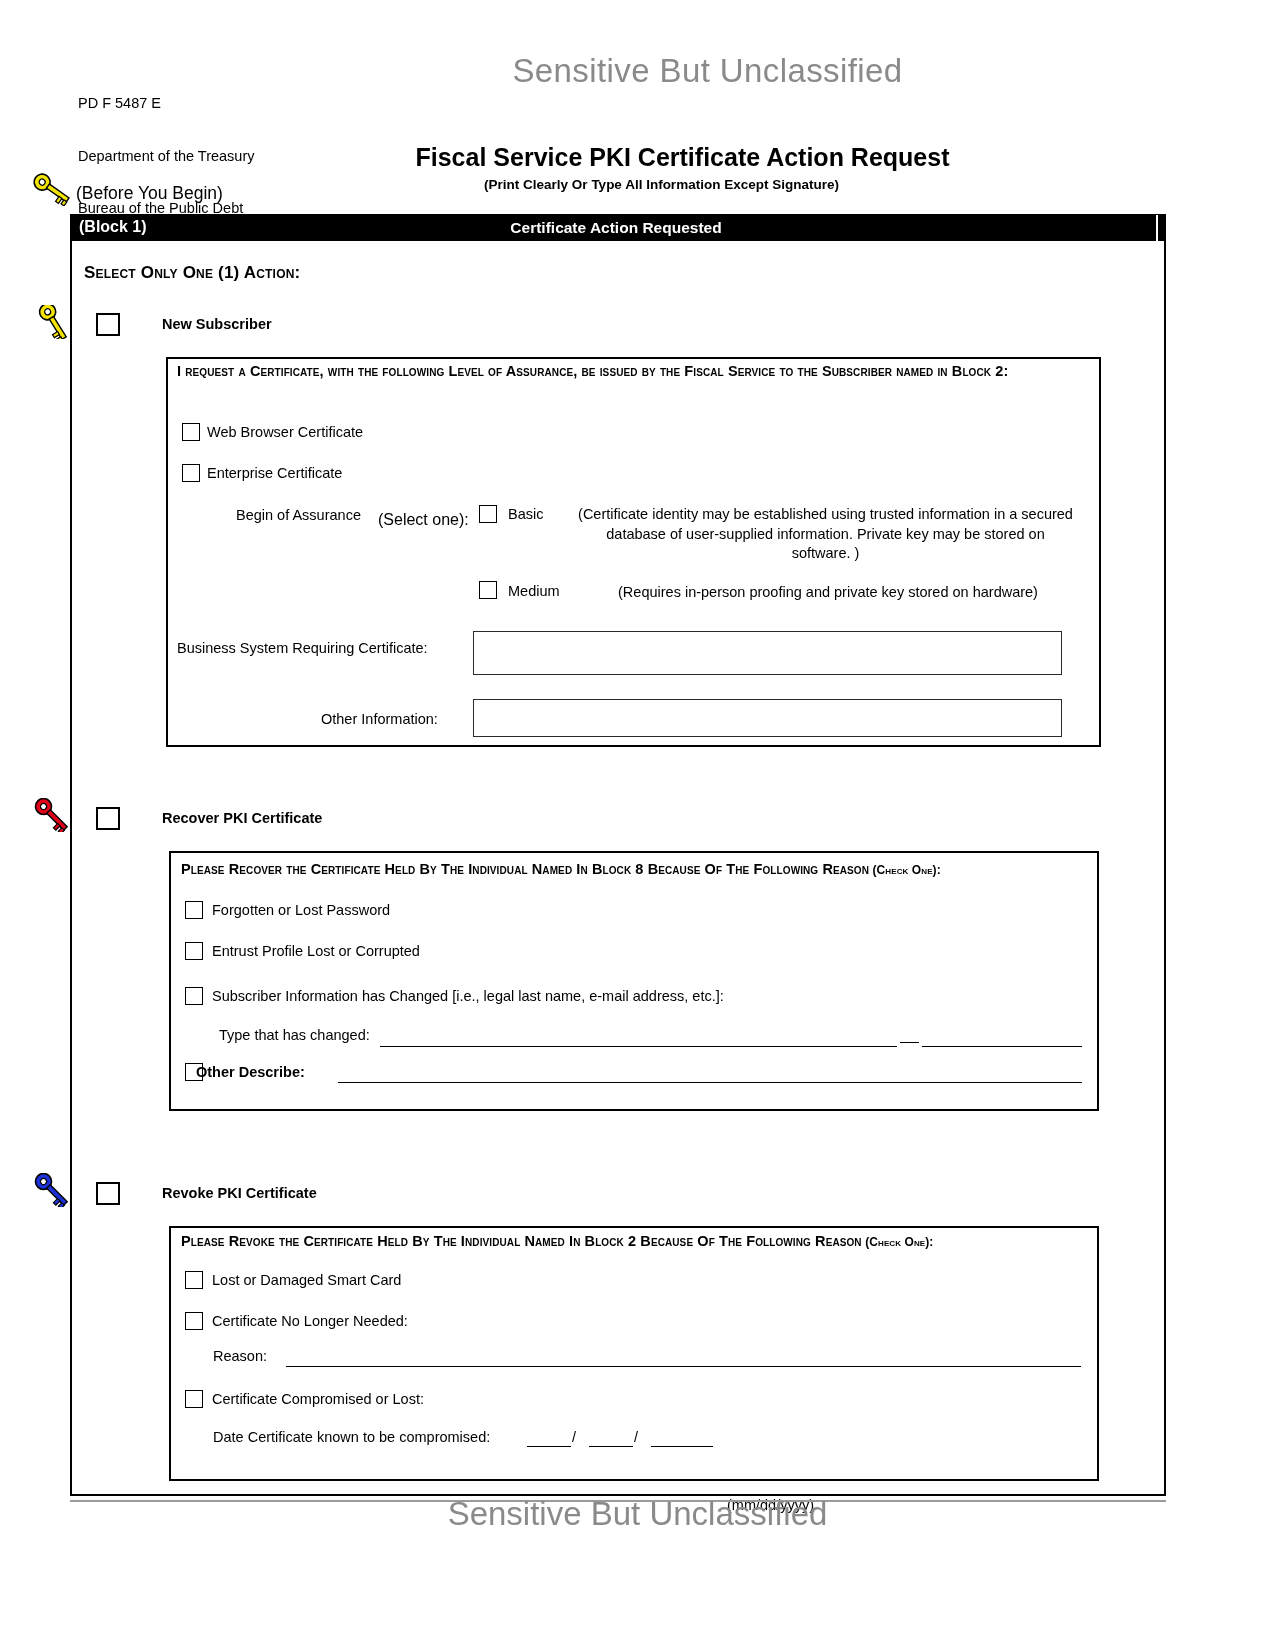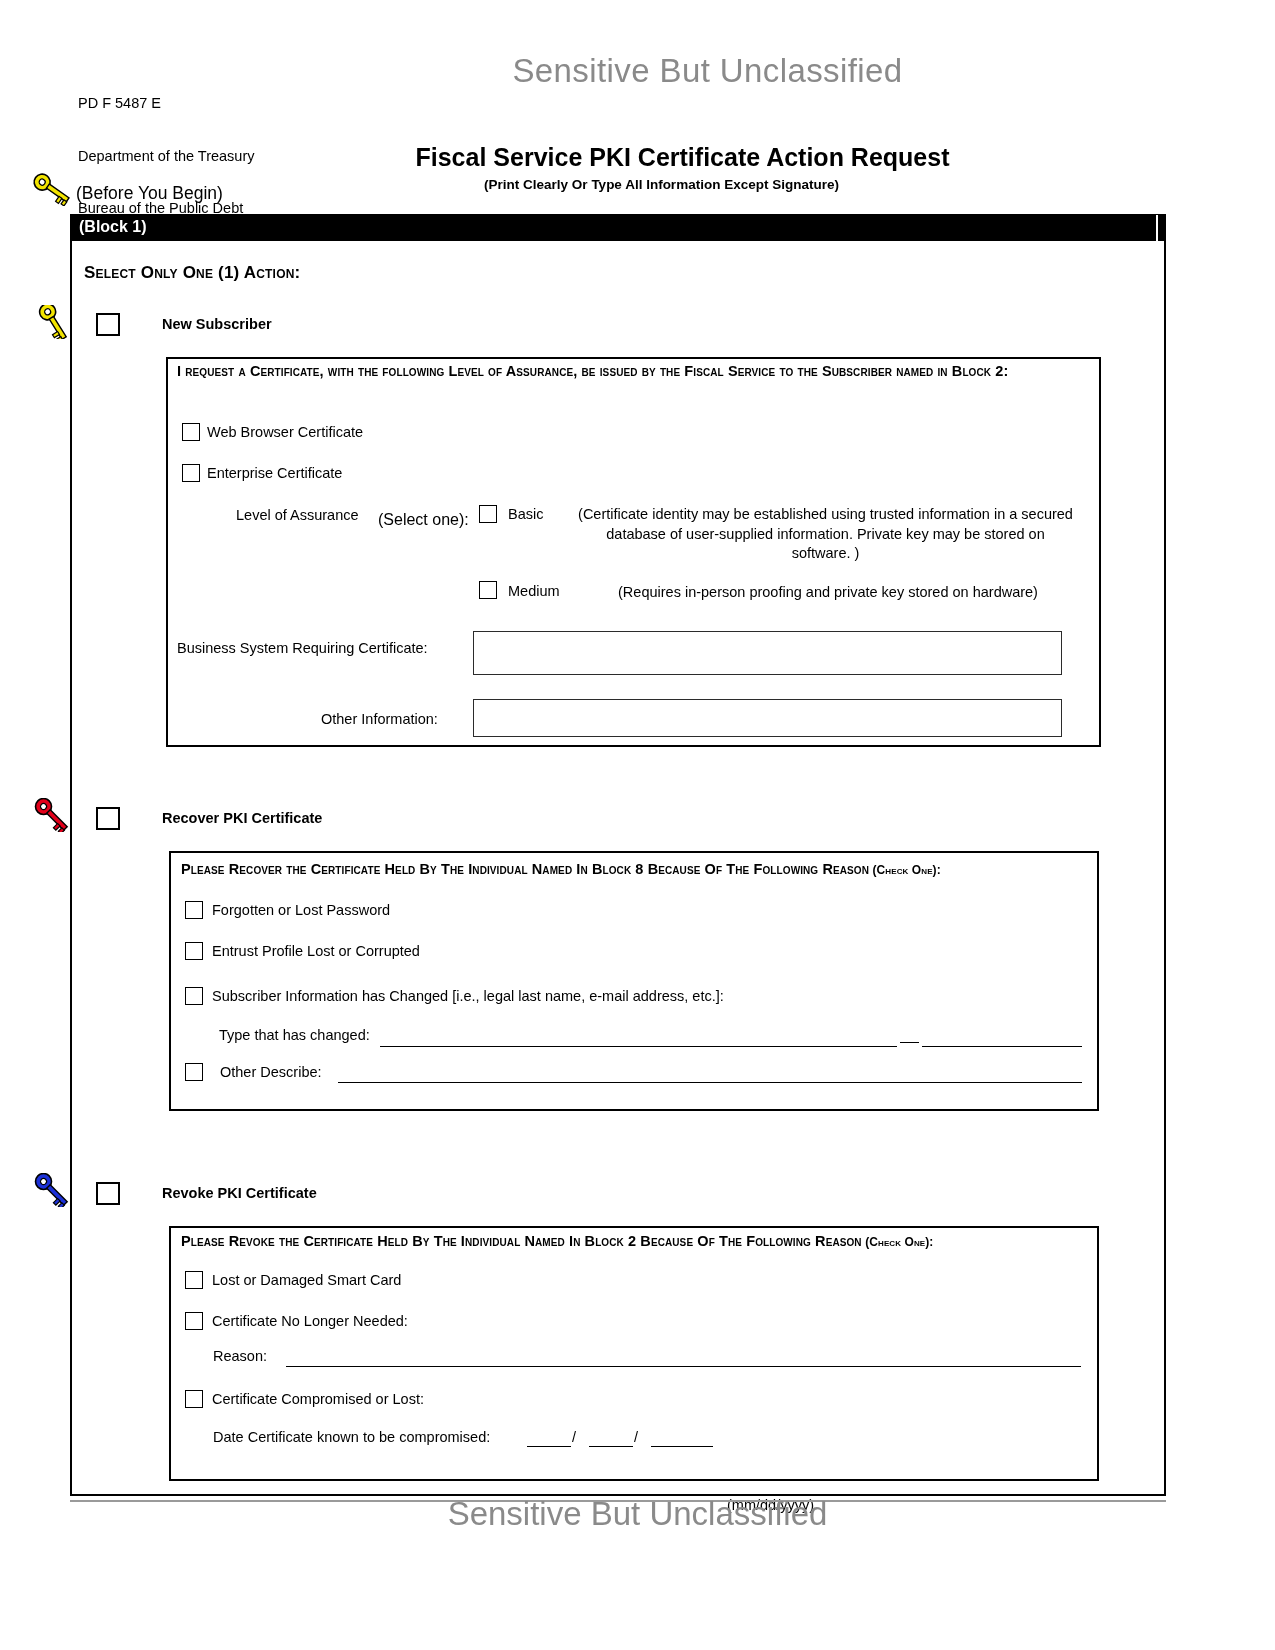--- a/index.html
+++ b/index.html
@@ -249,20 +249,21 @@
     <rect x="32" y="19" width="3.5" height="6" fill="#F2E400" stroke="#000" stroke-width="1.2"></rect>
     <rect x="38" y="19" width="3.5" height="5" fill="#F2E400" stroke="#000" stroke-width="1.2"></rect>
   </g>
 </svg>
 <div id="before-you-begin">(Before You Begin)</div>
 
 <div id="form-frame"></div>
 
 <div id="block1-bar">
   <span class="blk-label">(Block 1)</span>
+  <span class="blk-title">Certificate Action Requested</span>
 </div>
 <div id="block1-bar-cap"></div>
 
 <div id="select-only-one">Select Only One (1) Action:</div>
 
 <svg class="key-icon" style="left:32px; top:305px;" viewBox="0 0 44 34">
   <g transform="rotate(58 22 17)">
     <circle cx="10" cy="17" r="8" fill="#F2E400" stroke="#000" stroke-width="1.6"></circle>
     <circle cx="10" cy="17" r="3" fill="#ffffff" stroke="#000" stroke-width="1.2"></circle>
     <rect x="17" y="14.5" width="24" height="5" fill="#F2E400" stroke="#000" stroke-width="1.4"></rect>
@@ -279,21 +280,21 @@
 <div class="subbox" style="left:166px; top:357px; width:935px; height:390px;"></div>
 
 <div class="instr" style="left:177px; top:361px; width:880px;">I request a Certificate, with the following Level of Assurance, be issued by the Fiscal Service to the Subscriber named in Block 2:</div>
 
 <div class="cbox" style="left:182px; top:423px;"></div>
 <div class="cb-label" style="left:207px; top:424px;">Web Browser Certificate</div>
 
 <div class="cbox" style="left:182px; top:464px;"></div>
 <div class="cb-label" style="left:207px; top:465px;">Enterprise Certificate</div>
 
-<div class="plain" style="left:236px; top:507px;">Level of Assurance</div>
+<div class="plain" style="left:236px; top:507px;">Begin of Assurance</div>
 <div class="plain tinybold" style="left:378px; top:511px;">(Select one):</div>
 
 <div class="cbox" style="left:479px; top:505px;"></div>
 <div class="cb-label" style="left:508px; top:506px;">Basic</div>
 <div class="paren-note" style="left:578px; top:505px; width:495px;">(Certificate identity may be established using trusted information in a secured database of user-supplied information.   Private key may be stored on software. )</div>
 
 <div class="cbox" style="left:479px; top:581px;"></div>
 <div class="cb-label" style="left:508px; top:583px;">Medium</div>
 <div class="paren-note" style="left:578px; top:583px; width:500px;">(Requires in-person proofing and private key stored on hardware)</div>
 
@@ -332,21 +333,21 @@
 
 <div class="cbox" style="left:185px; top:987px;"></div>
 <div class="cb-label" style="left:212px; top:988px;">Subscriber Information has Changed [i.e., legal last name, e-mail address, etc.]:</div>
 
 <div class="plain" style="left:219px; top:1027px;">Type that has changed:</div>
 <div class="ruleline" style="left:380px; top:1046px; width:517px;"></div>
 <div class="ruleline" style="left:900px; top:1042px; width:19px;"></div>
 <div class="ruleline" style="left:922px; top:1046px; width:160px;"></div>
 
 <div class="cbox" style="left:185px; top:1063px;"></div>
-<div class="cb-label" style="left:220px; top:1064px;">Other Describe:</div>
+<div class="cb-label" style="left:196px; top:1064px;font-weight:bold;">Other Describe:</div>
 <div class="ruleline" style="left:338px; top:1082px; width:744px;"></div>
 
 <svg class="key-icon" style="left:30px; top:1173px;" viewBox="0 0 44 34">
   <g transform="rotate(45 22 17)">
     <circle cx="10" cy="17" r="8" fill="#1C31D8" stroke="#000" stroke-width="1.6"></circle>
     <circle cx="10" cy="17" r="3" fill="#ffffff" stroke="#000" stroke-width="1.2"></circle>
     <rect x="17" y="14.5" width="24" height="5" fill="#1C31D8" stroke="#000" stroke-width="1.4"></rect>
     <rect x="32" y="19" width="3.5" height="6" fill="#1C31D8" stroke="#000" stroke-width="1.2"></rect>
     <rect x="38" y="19" width="3.5" height="5" fill="#1C31D8" stroke="#000" stroke-width="1.2"></rect>
   </g>

